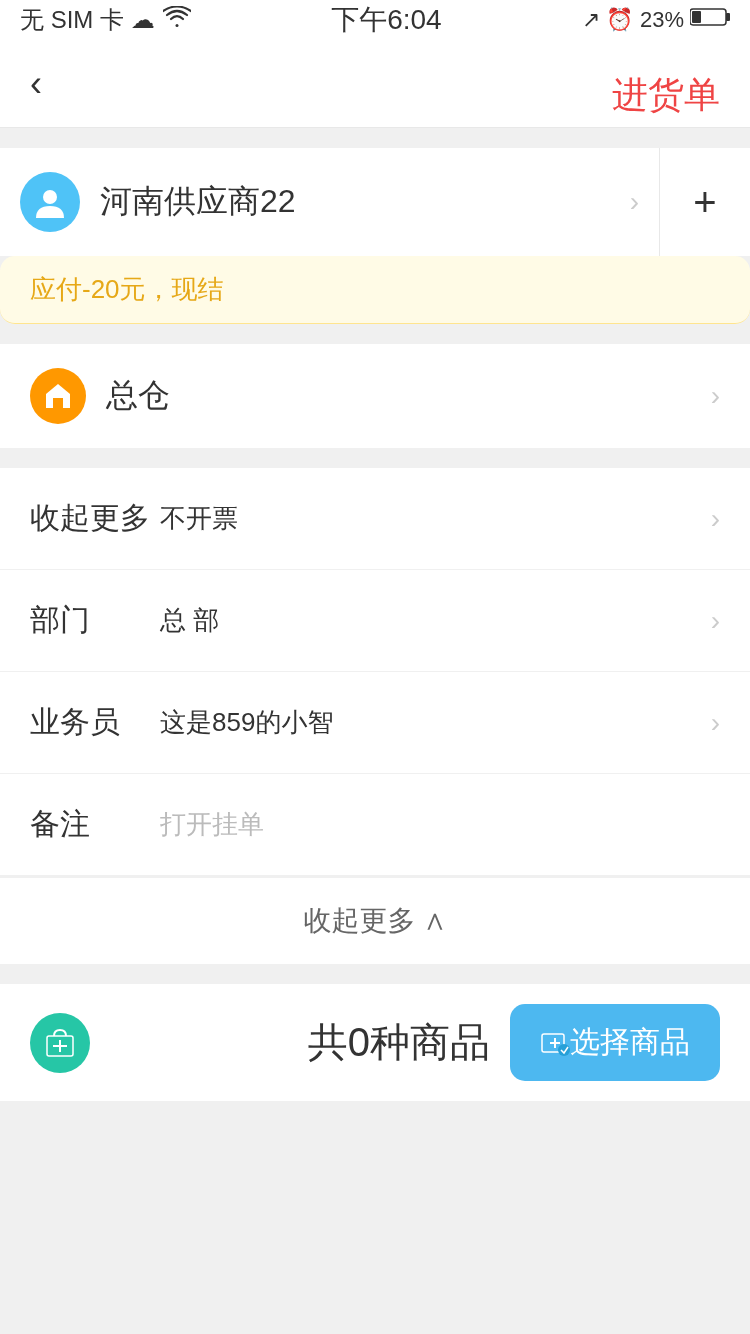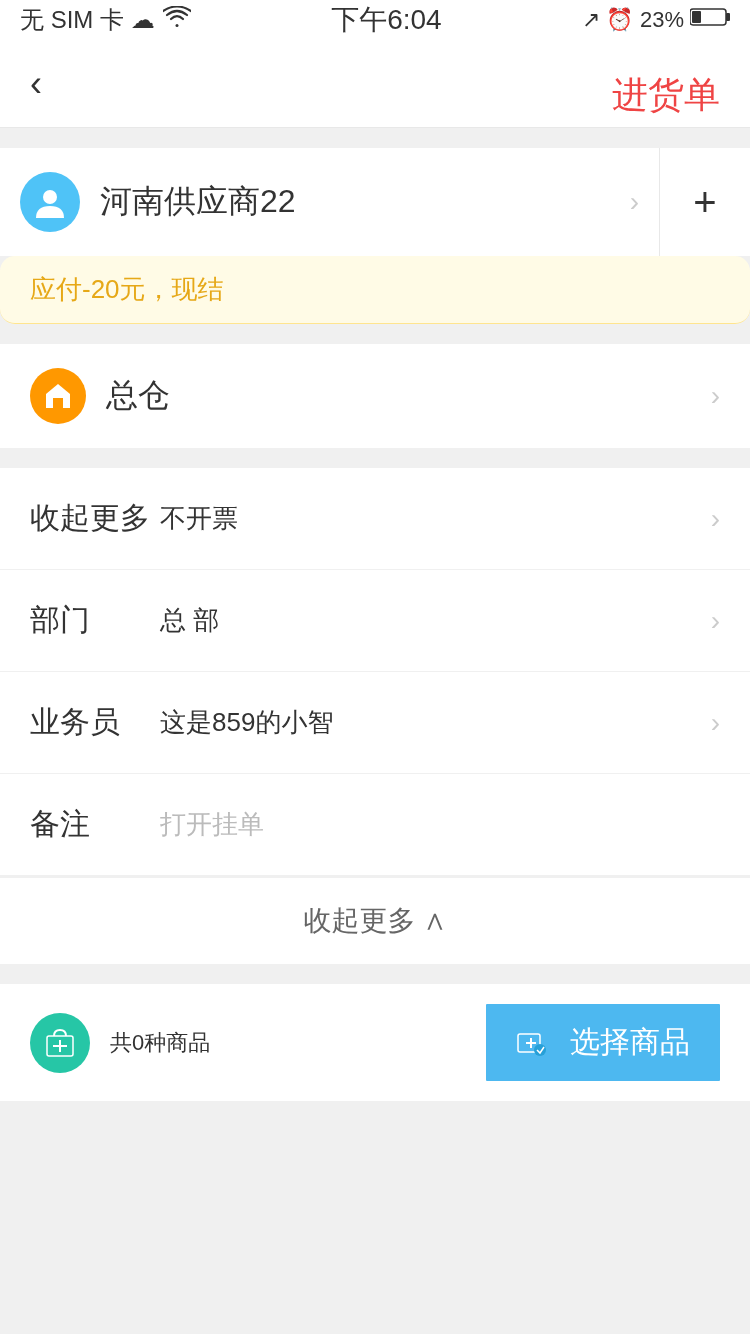--- a/index.html
+++ b/index.html
@@ -206,32 +206,33 @@
       border-radius: 50%;
       background: #26c6a6;
       display: flex;
       align-items: center;
       justify-content: center;
       flex-shrink: 0;
     }
     .product-icon svg { width: 34px; height: 34px; }
     .product-count {
       flex: 1;
-      font-size: 22px;
-      color: #333;
+      font-size: 40px;
+      color: #333;
+      text-align: right;
     }
     .select-btn {
       background: #4db8f0;
       color: #fff;
-      border-radius: 1px;
+      border-radius: 15px;
       padding: 18px 30px;
       font-size: 30px;
       display: flex;
       align-items: center;
-      gap: 24px;
+      gap: 0;
       cursor: pointer;
       white-space: nowrap;
     }
     .select-btn svg { width: 30px; height: 30px; }
   </style>
 </head>
 <body>
 
 <div class="status-bar">
   <div class="status-left">

